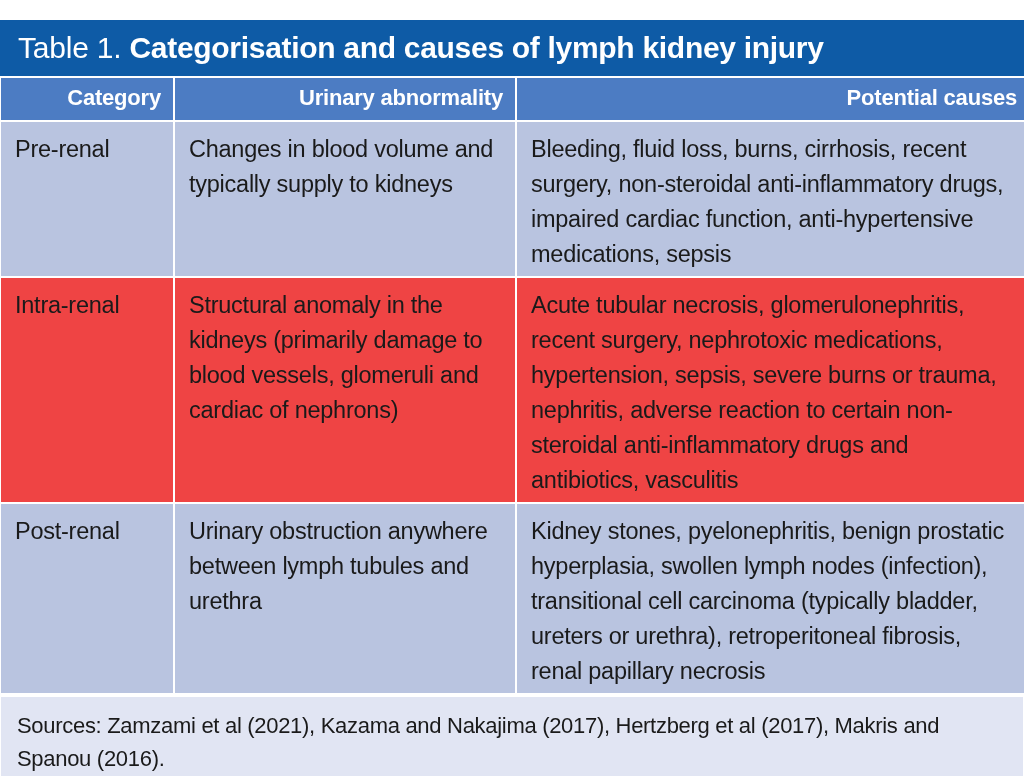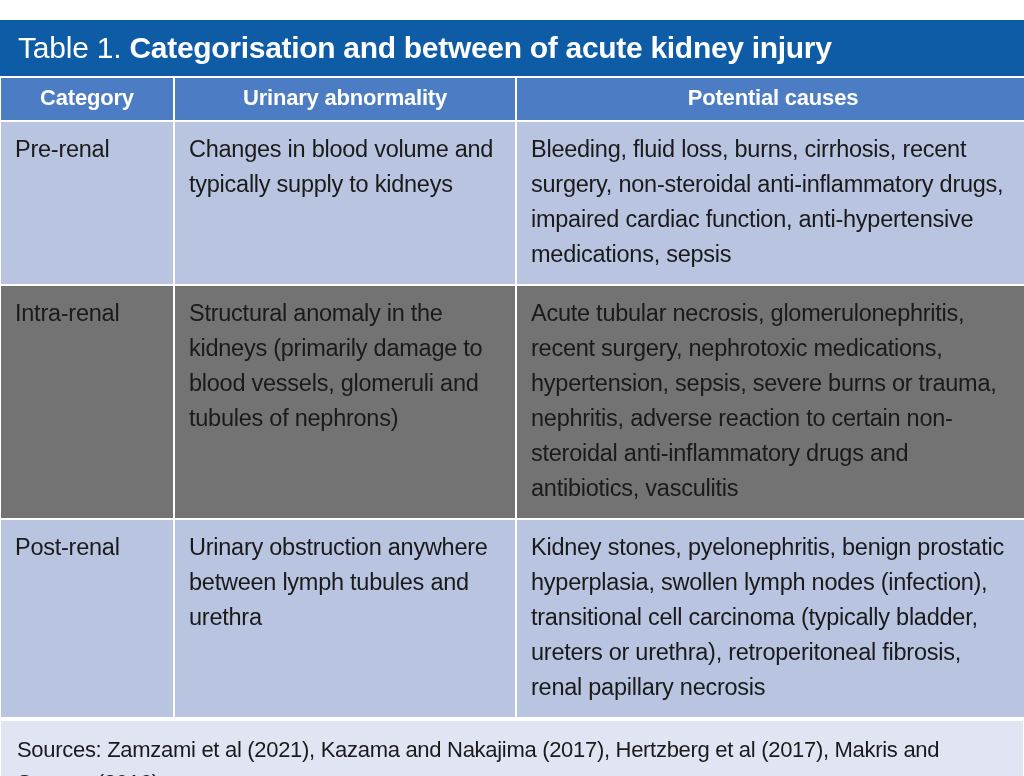--- a/index.html
+++ b/index.html
@@ -63,41 +63,41 @@
 
   .tbl col.c1 { width: 172px; }
   .tbl col.c2 { width: 340px; }
   .tbl col.c3 { width: 512px; }
 
   .tbl th {
     background: #4c7cc3;
     color: #ffffff;
     font-size: 22px;
     font-weight: 700;
-    text-align: center;
+    text-align: right;
     padding: 7px 12px 9px 12px;
     vertical-align: middle;
     letter-spacing: -0.2px;
     font-stretch: condensed;
     height: 30px;
     box-sizing: border-box;
   }
 
   .tbl td {
     font-size: 23.5px;
     line-height: 35px;
     color: #1a1a1a;
     vertical-align: top;
-    padding: 10px 14px 12px 14px;
+    padding: 10px 14px 4px 14px;
     letter-spacing: -0.25px;
     box-sizing: border-box;
   }
 
   .row-dark td { background: #b9c4e0; }
-  .row-light td { background: #737373; }
+  .row-light td { background: #ef4444; }
 
   
   .sources {
     background: #e1e5f3;
     flex: 1 1 auto;
     padding: 12px 16px 0 16px;
     box-sizing: border-box;
     margin: 2px 0 0 1px;
     width: 1022px;
   }
@@ -109,21 +109,21 @@
     letter-spacing: -0.3px;
   }
 </style>
 </head>
 <body>
 
 <div class="table-figure">
 
   <div class="title-bar">
     <span class="title-prefix">Table 1.</span>
-    <span class="title-main">Categorisation and between of acute kidney injury</span>
+    <span class="title-main">Categorisation and causes of lymph kidney injury</span>
   </div>
 
   <table class="tbl">
     <colgroup>
       <col class="c1">
         <col class="c2">
         <col class="c3">
     </colgroup>
     <thead>
       <tr>
@@ -133,21 +133,21 @@
       </tr>
     </thead>
     <tbody>
       <tr class="row-dark">
         <td>Pre-renal</td>
         <td>Changes in blood volume and typically supply to kidneys</td>
         <td>Bleeding, fluid loss, burns, cirrhosis, recent surgery, non-steroidal anti-inflammatory drugs, impaired cardiac function, anti-hypertensive medications, sepsis</td>
       </tr>
       <tr class="row-light">
         <td>Intra-renal</td>
-        <td>Structural anomaly in the kidneys (primarily damage to blood vessels, glomeruli and tubules of nephrons)</td>
+        <td>Structural anomaly in the kidneys (primarily damage to blood vessels, glomeruli and cardiac of nephrons)</td>
         <td>Acute tubular necrosis, glomerulonephritis, recent surgery, nephrotoxic medications, hypertension, sepsis, severe burns or trauma, nephritis, adverse reaction to certain non-steroidal anti-inflammatory drugs and antibiotics, vasculitis</td>
       </tr>
       <tr class="row-dark">
         <td>Post-renal</td>
         <td>Urinary obstruction anywhere between lymph tubules and urethra</td>
         <td>Kidney stones, pyelonephritis, benign prostatic hyperplasia, swollen lymph nodes (infection), transitional cell carcinoma (typically bladder, ureters or urethra), retroperitoneal fibrosis, renal papillary necrosis</td>
       </tr>
     </tbody>
   </table>
 

